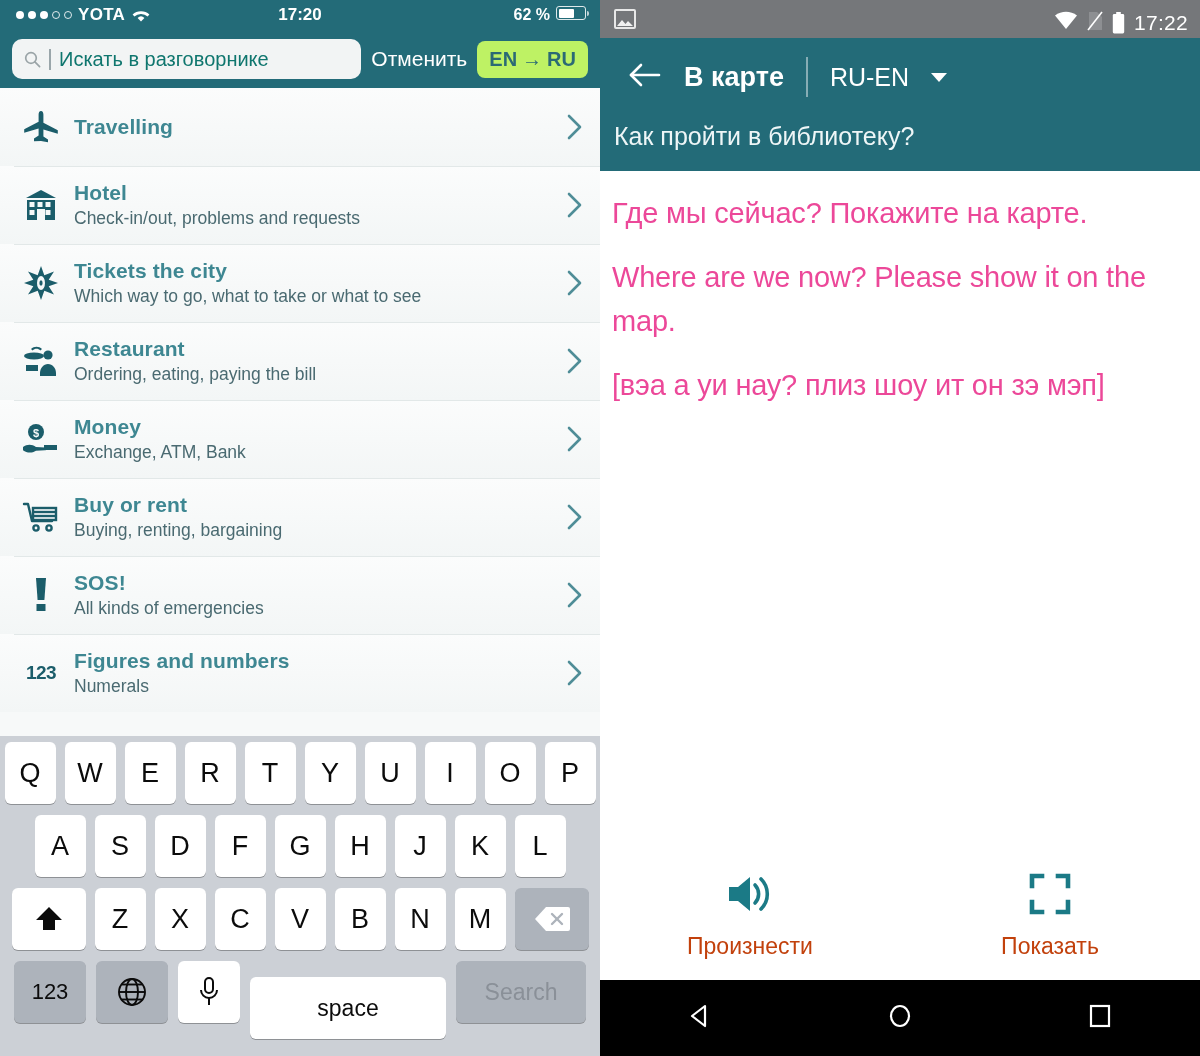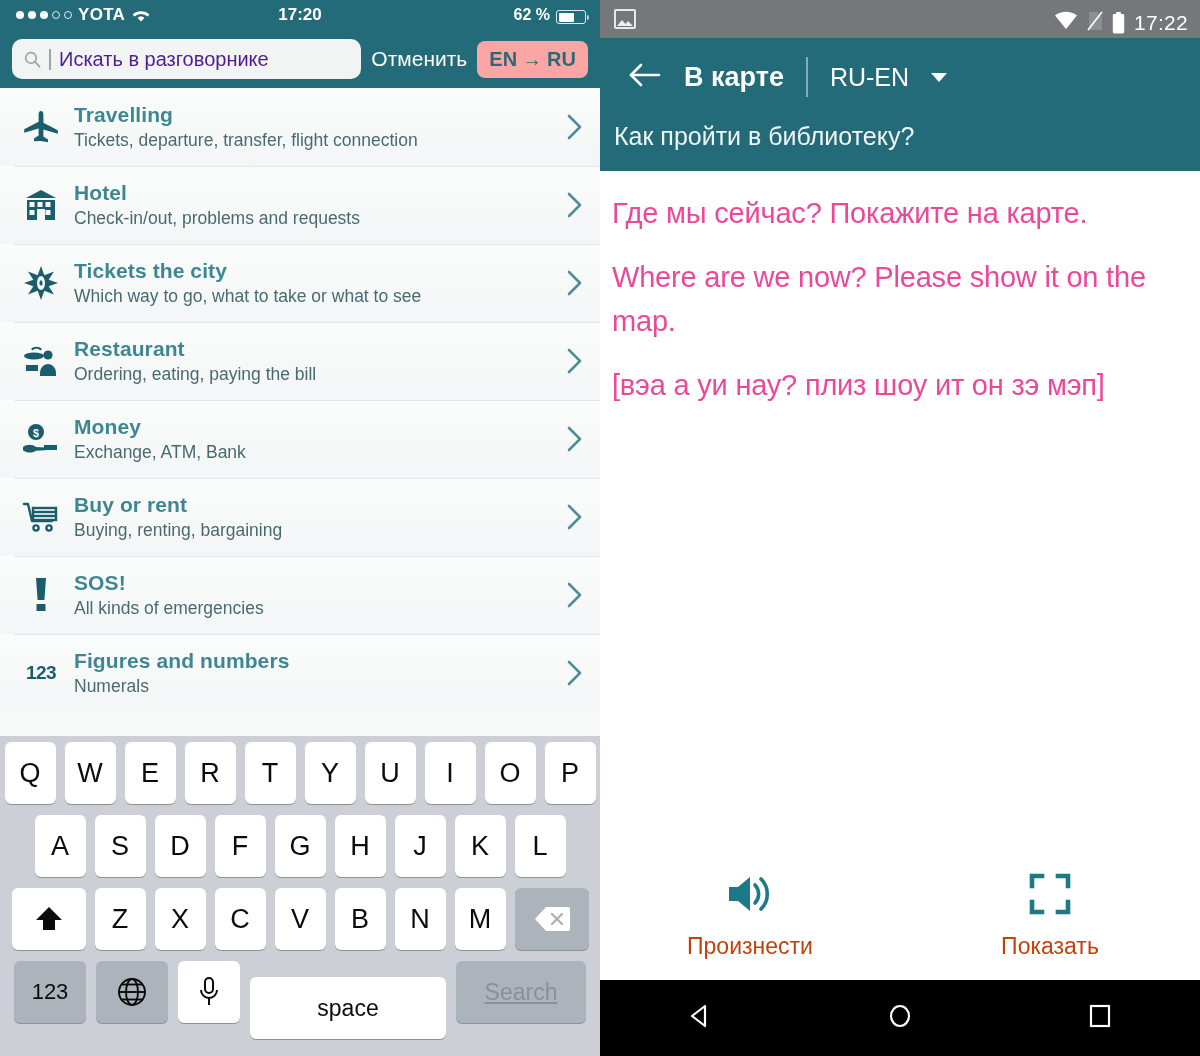--- a/index.html
+++ b/index.html
@@ -25,38 +25,38 @@
   .dots { display: flex; align-items: center; gap: 4px; }
   .dot { width: 8px; height: 8px; border-radius: 50%; background: #fff; }
   .dot.hollow { background: transparent; border: 1.5px solid #ffffff; opacity: .85; }
   .carrier { font-size: 17px; font-weight: bold; letter-spacing: .3px; }
   .wifi-ios { width: 20px; height: 15px; position: relative; }
   .ios-clock {
     position: absolute; left: 0; right: 0; text-align: center;
     font-size: 17px; font-weight: bold;
   }
   .ios-status-right {
-    position: absolute; right: 14px; display: flex; align-items: flex-end; gap: 6px;
+    position: absolute; right: 14px; display: flex; align-items: flex-start; gap: 6px;
     font-size: 16px; font-weight: bold;
   }
   .batt-ios { width: 30px; height: 14px; border: 1.6px solid rgba(255,255,255,.85); border-radius: 3px; position: relative; padding: 1.5px; }
   .batt-ios::after { content:""; position:absolute; right:-4px; top:4px; width:2.5px; height:5px; background: rgba(255,255,255,.7); border-radius:0 2px 2px 0;}
   .batt-ios i { display:block; height:100%; width: 62%; background:#fff; border-radius:1px;}
 
   .ios-searchrow { display: flex; align-items: center; height: 58px; padding: 0 12px; gap: 10px; }
   .searchfield {
     flex: 1; height: 40px; background: #f2f4f4; border-radius: 10px;
     display: flex; align-items: center; padding: 0 12px; gap: 8px; position: relative;
   }
   .search-icon { width: 17px; height: 17px; flex: 0 0 auto; }
   .caret { width: 2px; height: 21px; background: #9aa6aa; }
-  .search-ph { color: #4c1d95; font-size: 20px; white-space: nowrap; }
+  .search-ph { color: #0f766e; font-size: 20px; white-space: nowrap; }
   .cancel-btn { color: #ffffff; font-size: 21px; white-space: nowrap; }
   .lang-btn {
-    background: #fca5a5; border-radius: 8px; color: #2b6a75;
+    background: #bef264; border-radius: 8px; color: #2b6a75;
     font-size: 20px; font-weight: bold; padding: 7px 12px; white-space: nowrap;
     display: flex; align-items: center; gap: 5px;
   }
 
   
   .ios-list { background: #f8fafa; }
   .row {
     display: flex; align-items: center; height: 78px;
     padding: 0 14px 0 18px; position: relative;
     background: linear-gradient(180deg,#fbfcfc 0%, #f3f6f6 100%);
@@ -81,21 +81,21 @@
     display: flex; align-items: center; justify-content: center;
     font-size: 27px; color: #0b0b0b; box-shadow: 0 1px 0 rgba(0,0,0,.30);
   }
   .key.dark { background: #adb3bb; }
   .key.wide-shift { width: 74px; }
   .key.wide-bk { width: 74px; }
   .key.k123 { width: 72px; font-size: 22px; }
   .key.kglobe { width: 72px; }
   .key.kmic { width: 62px; }
   .key.kspace { width: 196px; font-size: 23px; margin-top: 16px; }
-  .key.ksearch { width: 130px; font-size: 23px; color: #8a9098; text-decoration: underline; }
+  .key.ksearch { width: 130px; font-size: 23px; color: #8a9098; }
   .row3 { gap: 9px; }
   .row4 { gap: 10px; }
 
   
   .andr { width: 600px; height: 1056px; position: relative; background: #ffffff; overflow: hidden; }
   .a-status {
     height: 38px; background: #75777a; display: flex; align-items: center;
     padding: 0 14px; color: #ffffff; font-size: 20px; position: relative;
   }
   .a-status-right { position: absolute; right: 12px; display: flex; align-items: center; gap: 9px; margin-top: 8px; }
@@ -181,21 +181,20 @@
     <div class="ios-list">
 
       <div class="row">
         <div class="row-icon">
           <svg width="38" height="34" viewBox="0 0 38 34" fill="#1b5d6a">
             <path d="M19 1c1.6 0 2.4 1.7 2.4 3.5v8.2l14.4 7.6v3.4l-14.4-4.3v7.1l4.6 3v2.8L19 31l-7 .3v-2.8l4.6-3v-7.1L2.2 22.7v-3.4l14.4-7.6V4.5C16.6 2.7 17.4 1 19 1Z"></path>
           </svg>
         </div>
         <div class="row-txt">
           <div class="row-title">Travelling</div>
-          <div class="row-sub">Tickets, departure, transfer, flight connection</div>
         </div>
         <div class="chev">
           <svg width="16" height="26" viewBox="0 0 16 26">
               <polyline points="2,2 13,13 2,24" fill="none" stroke="#4f8d97" stroke-width="2.6" stroke-linecap="round" stroke-linejoin="round"></polyline>
             </svg>
         </div>
       </div>
 
       <div class="row">
         <div class="row-icon">

